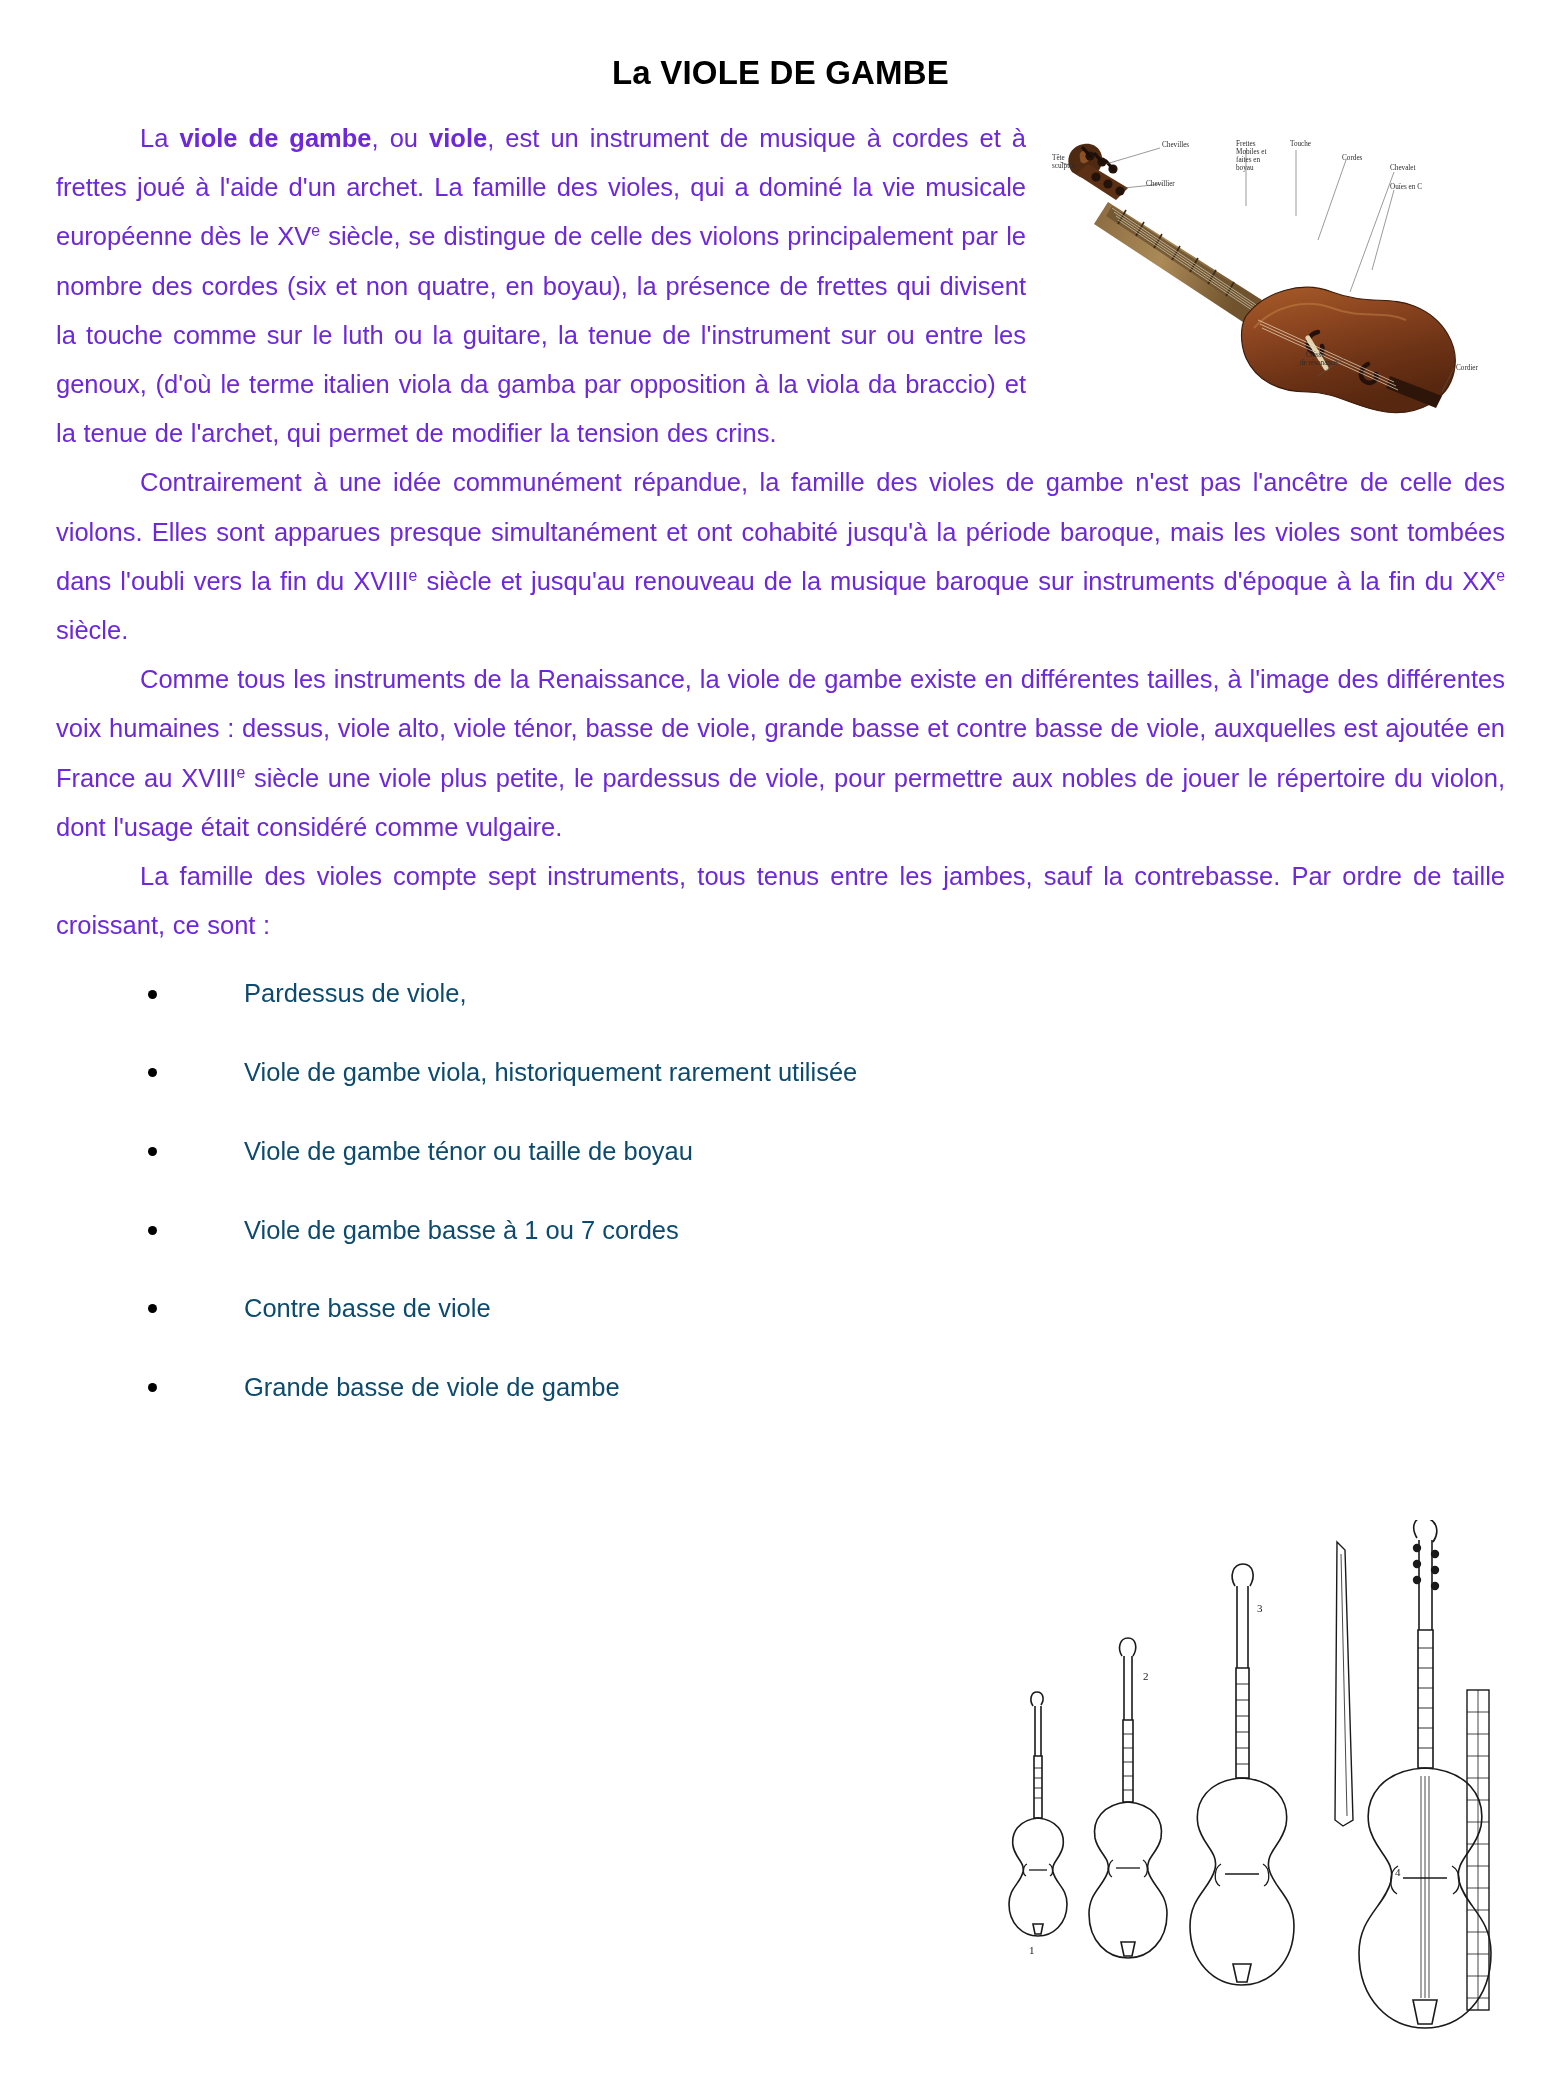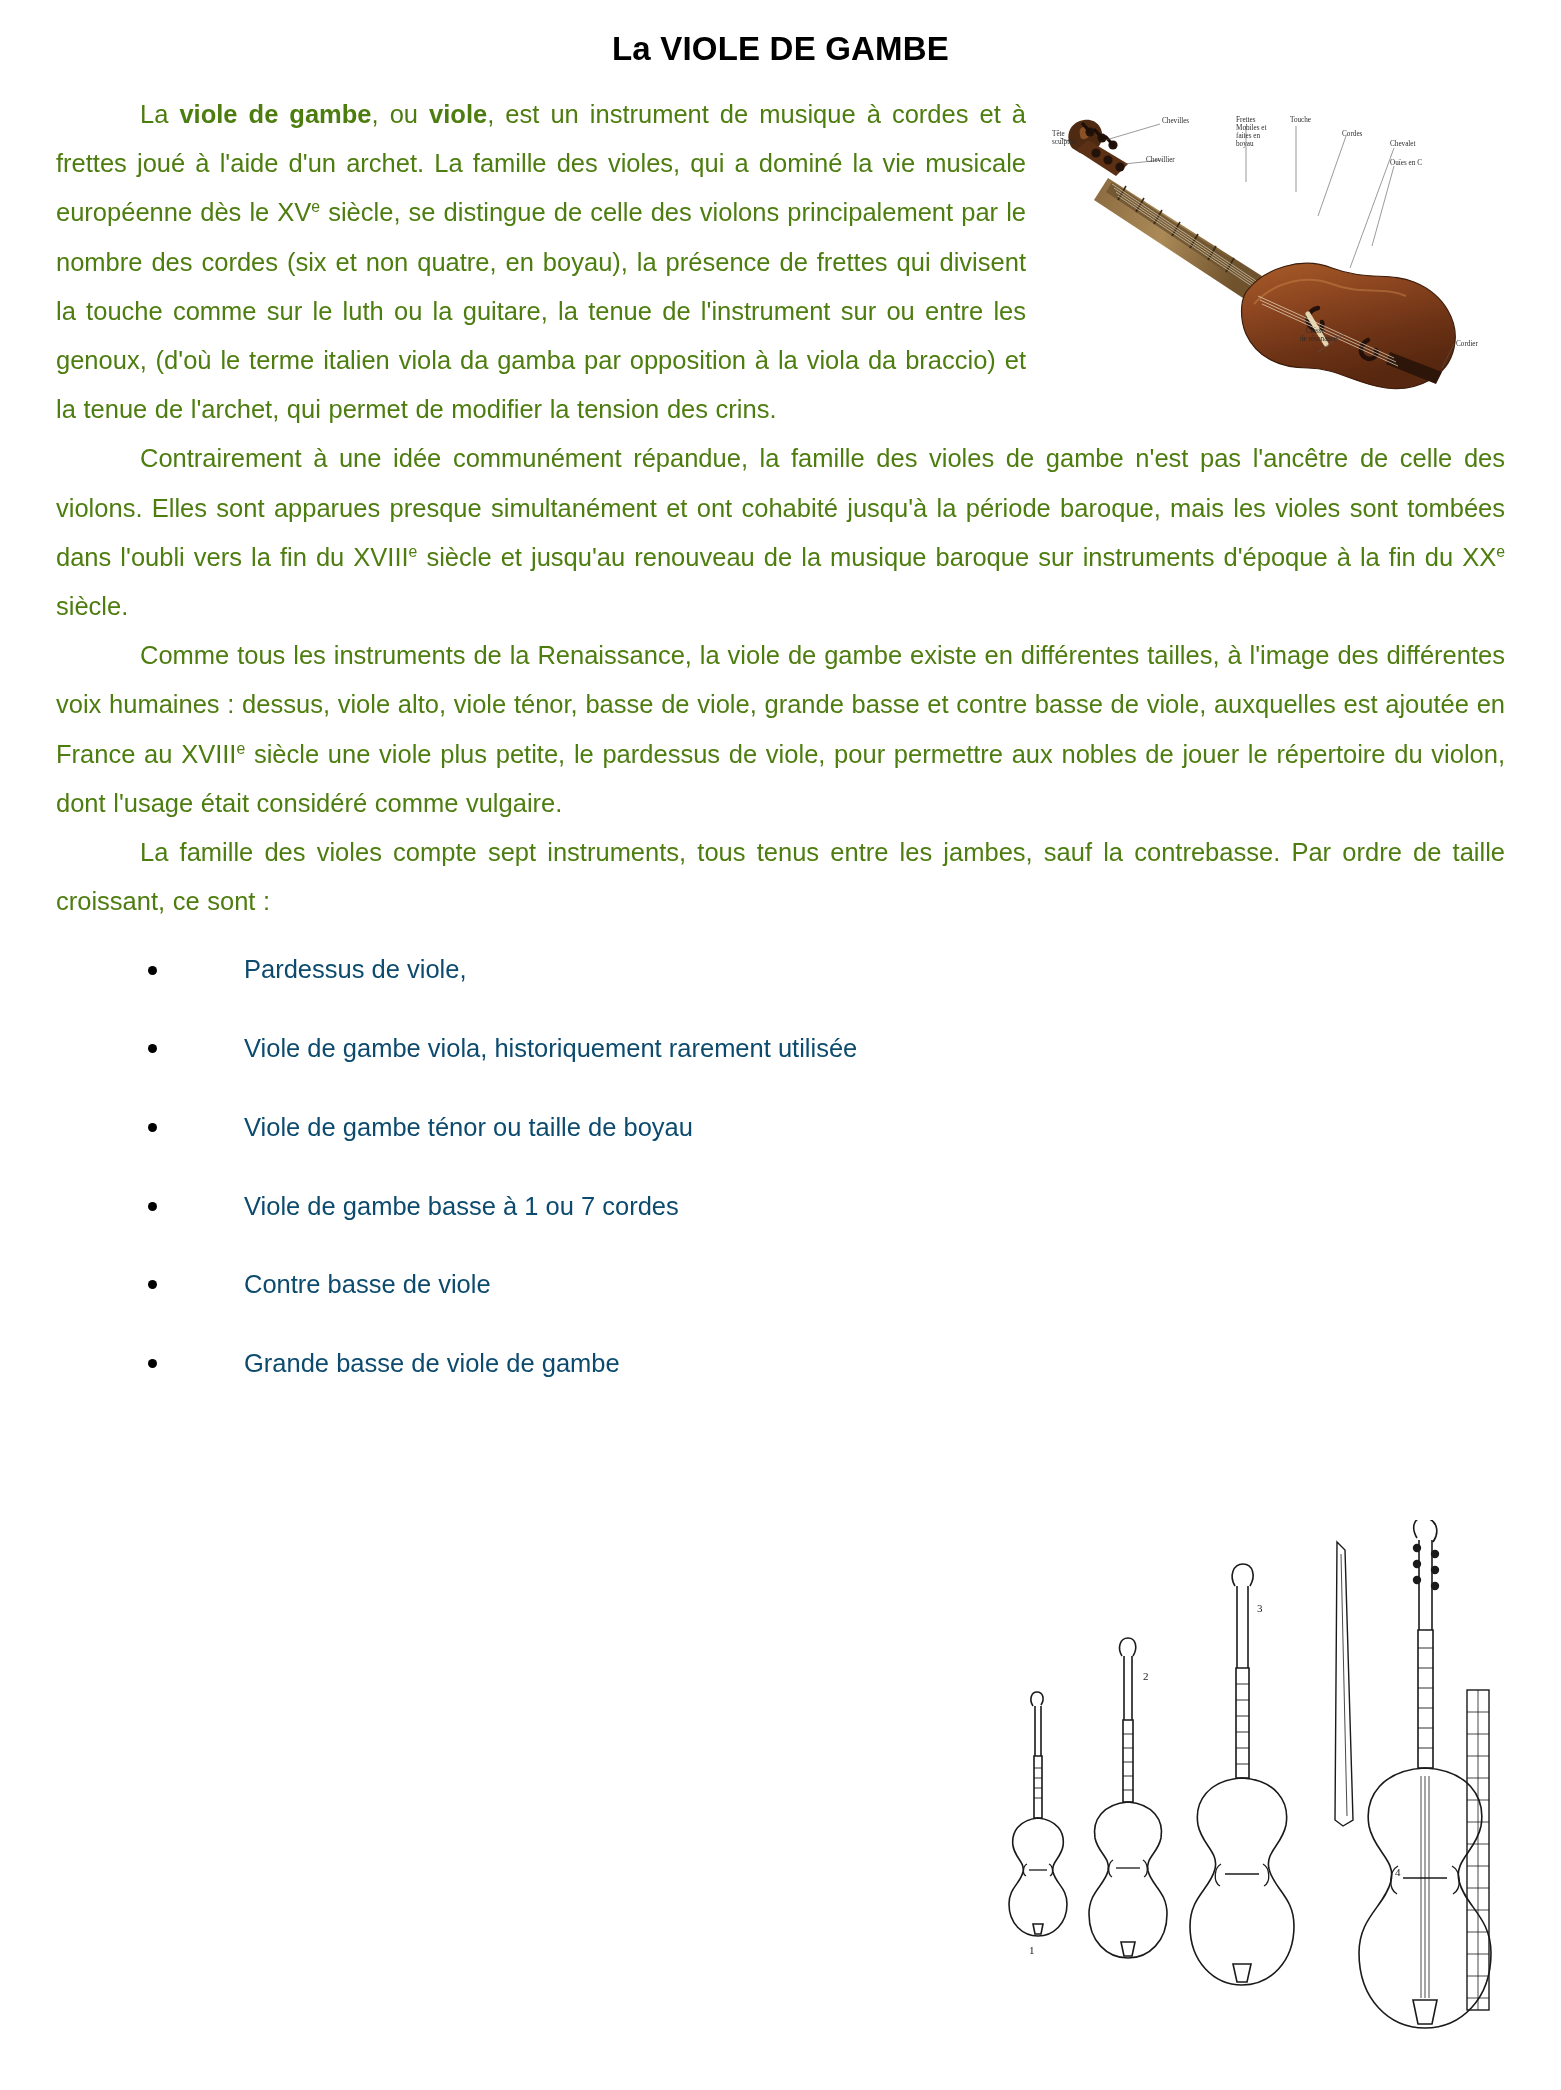--- a/index.html
+++ b/index.html
@@ -10,36 +10,36 @@
   body {
     font-family: "Liberation Sans", sans-serif;
   }
   .page {
     position: relative;
     width: 1561px;
     height: 2090px;
     background: #ffffff;
     overflow: hidden;
     box-sizing: border-box;
-    padding: 20px 56px 0 56px;
+    padding: 44px 56px 0 56px;
   }
   .doc-title {
     text-align: center;
     font-size: 33px;
     font-weight: bold;
     letter-spacing: 0.2px;
     margin: 10px 0 22px 0;
     color: #000;
     font-stretch: condensed;
   }
   .body-text {
     font-size: 25.5px;
     line-height: 1.93;
     text-align: justify;
-    color: #4d7c0f;
+    color: #6d28d9;
     font-stretch: condensed;
     word-spacing: 0.5px;
   }
   p.para {
     margin: 0 0 0 0;
     text-indent: 84px;
     text-align: justify;
   }
   sup {
     font-size: 0.62em;

